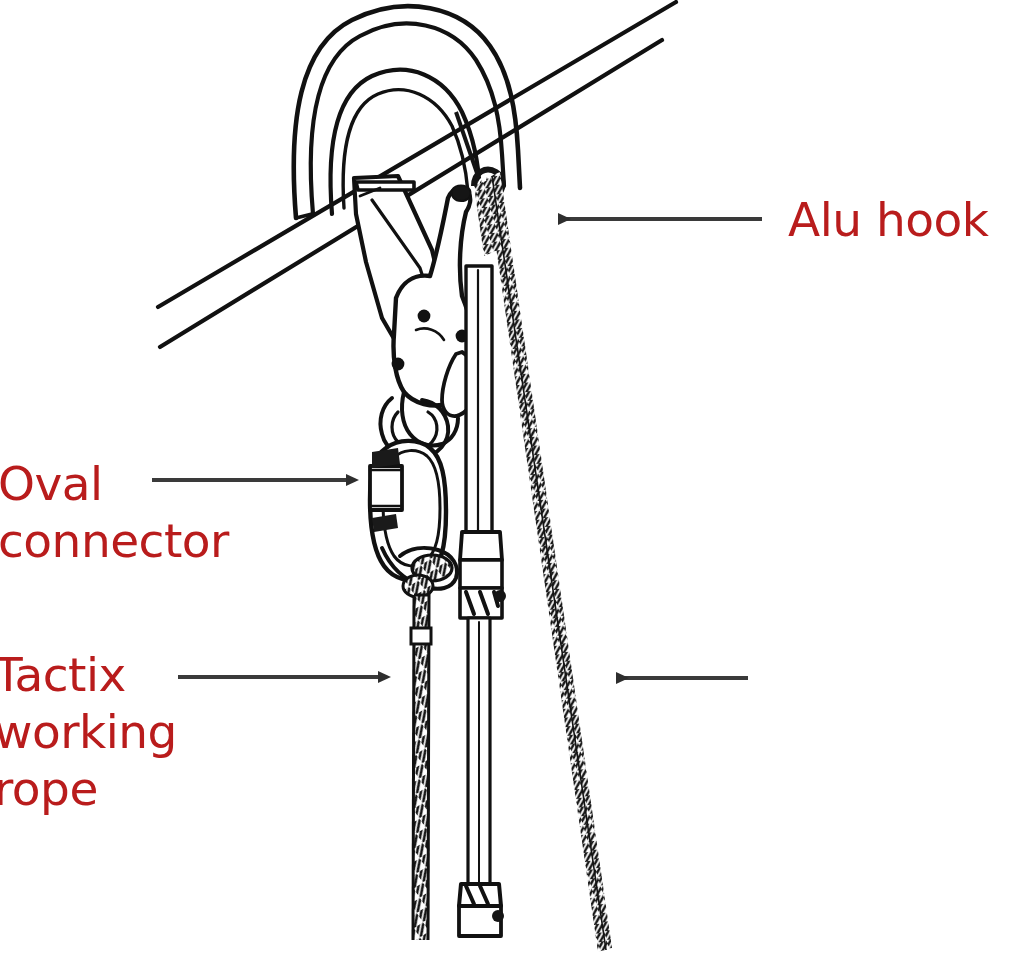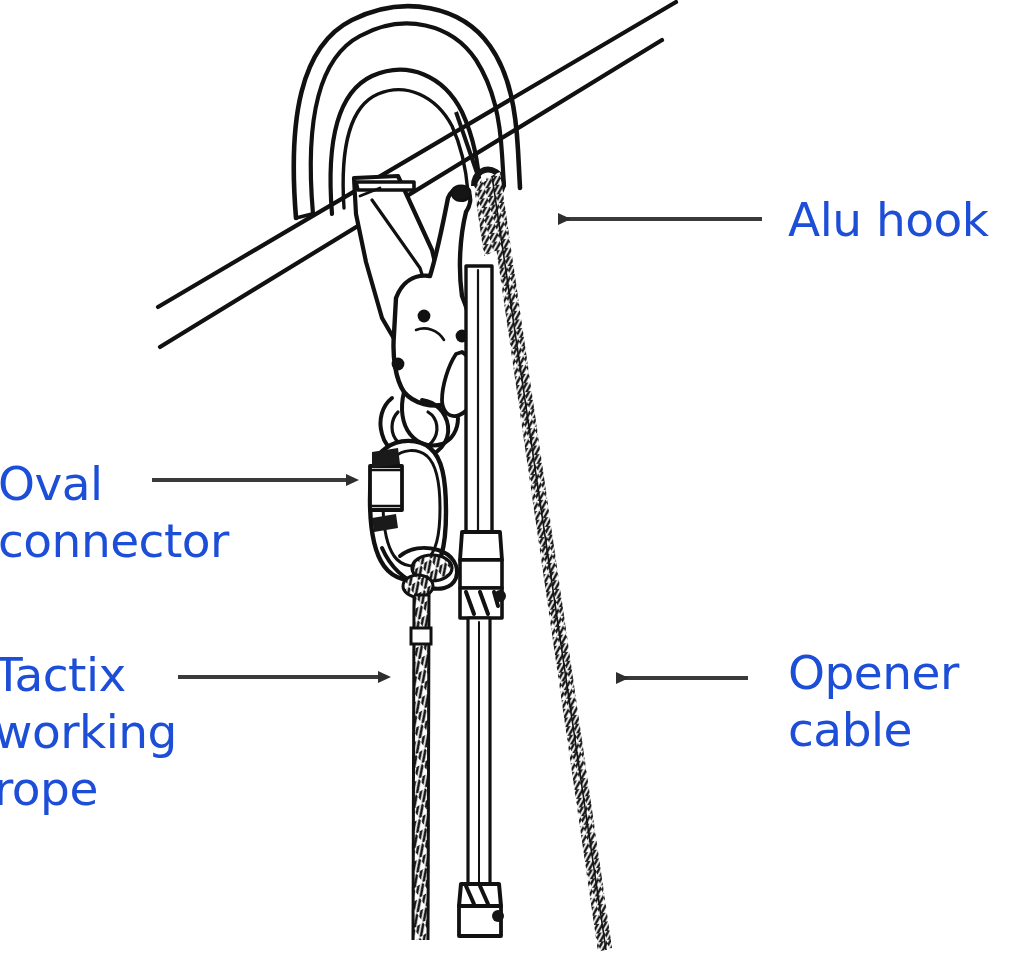--- a/index.html
+++ b/index.html
@@ -6,21 +6,21 @@
   body{
     width:1024px;height:965px;
     font-family:"DejaVu Sans", sans-serif;
     overflow:hidden;
     position:relative;
   }
   #diagram-root{position:relative;width:1024px;height:965px;background:#fff;}
   svg.layer{position:absolute;top:0;left:0;width:1024px;height:965px;display:block;}
   .lbl{
     position:absolute;
-    color:#1d4ed8;
+    color:#b91c1c;
     font-family:"DejaVu Sans", sans-serif;
     font-weight:400;
     font-size:47px;
     line-height:57px;
     letter-spacing:-0.5px;
     white-space:pre-line;
     -webkit-font-smoothing:antialiased;
   }
   #label-alu-hook{left:788px;top:191px;}
   #label-oval-connector{left:-2px;top:455px;}
@@ -222,16 +222,14 @@
 
   <div class="lbl" id="label-alu-hook">Alu hook</div>
 
   <div class="lbl" id="label-oval-connector">Oval
 connector</div>
 
   <div class="lbl" id="label-tactix-rope">Tactix
 working
 rope</div>
 
-  <div class="lbl" id="label-opener-cable">Opener
-cable</div>
 
 </div>
 
 </body></html>

